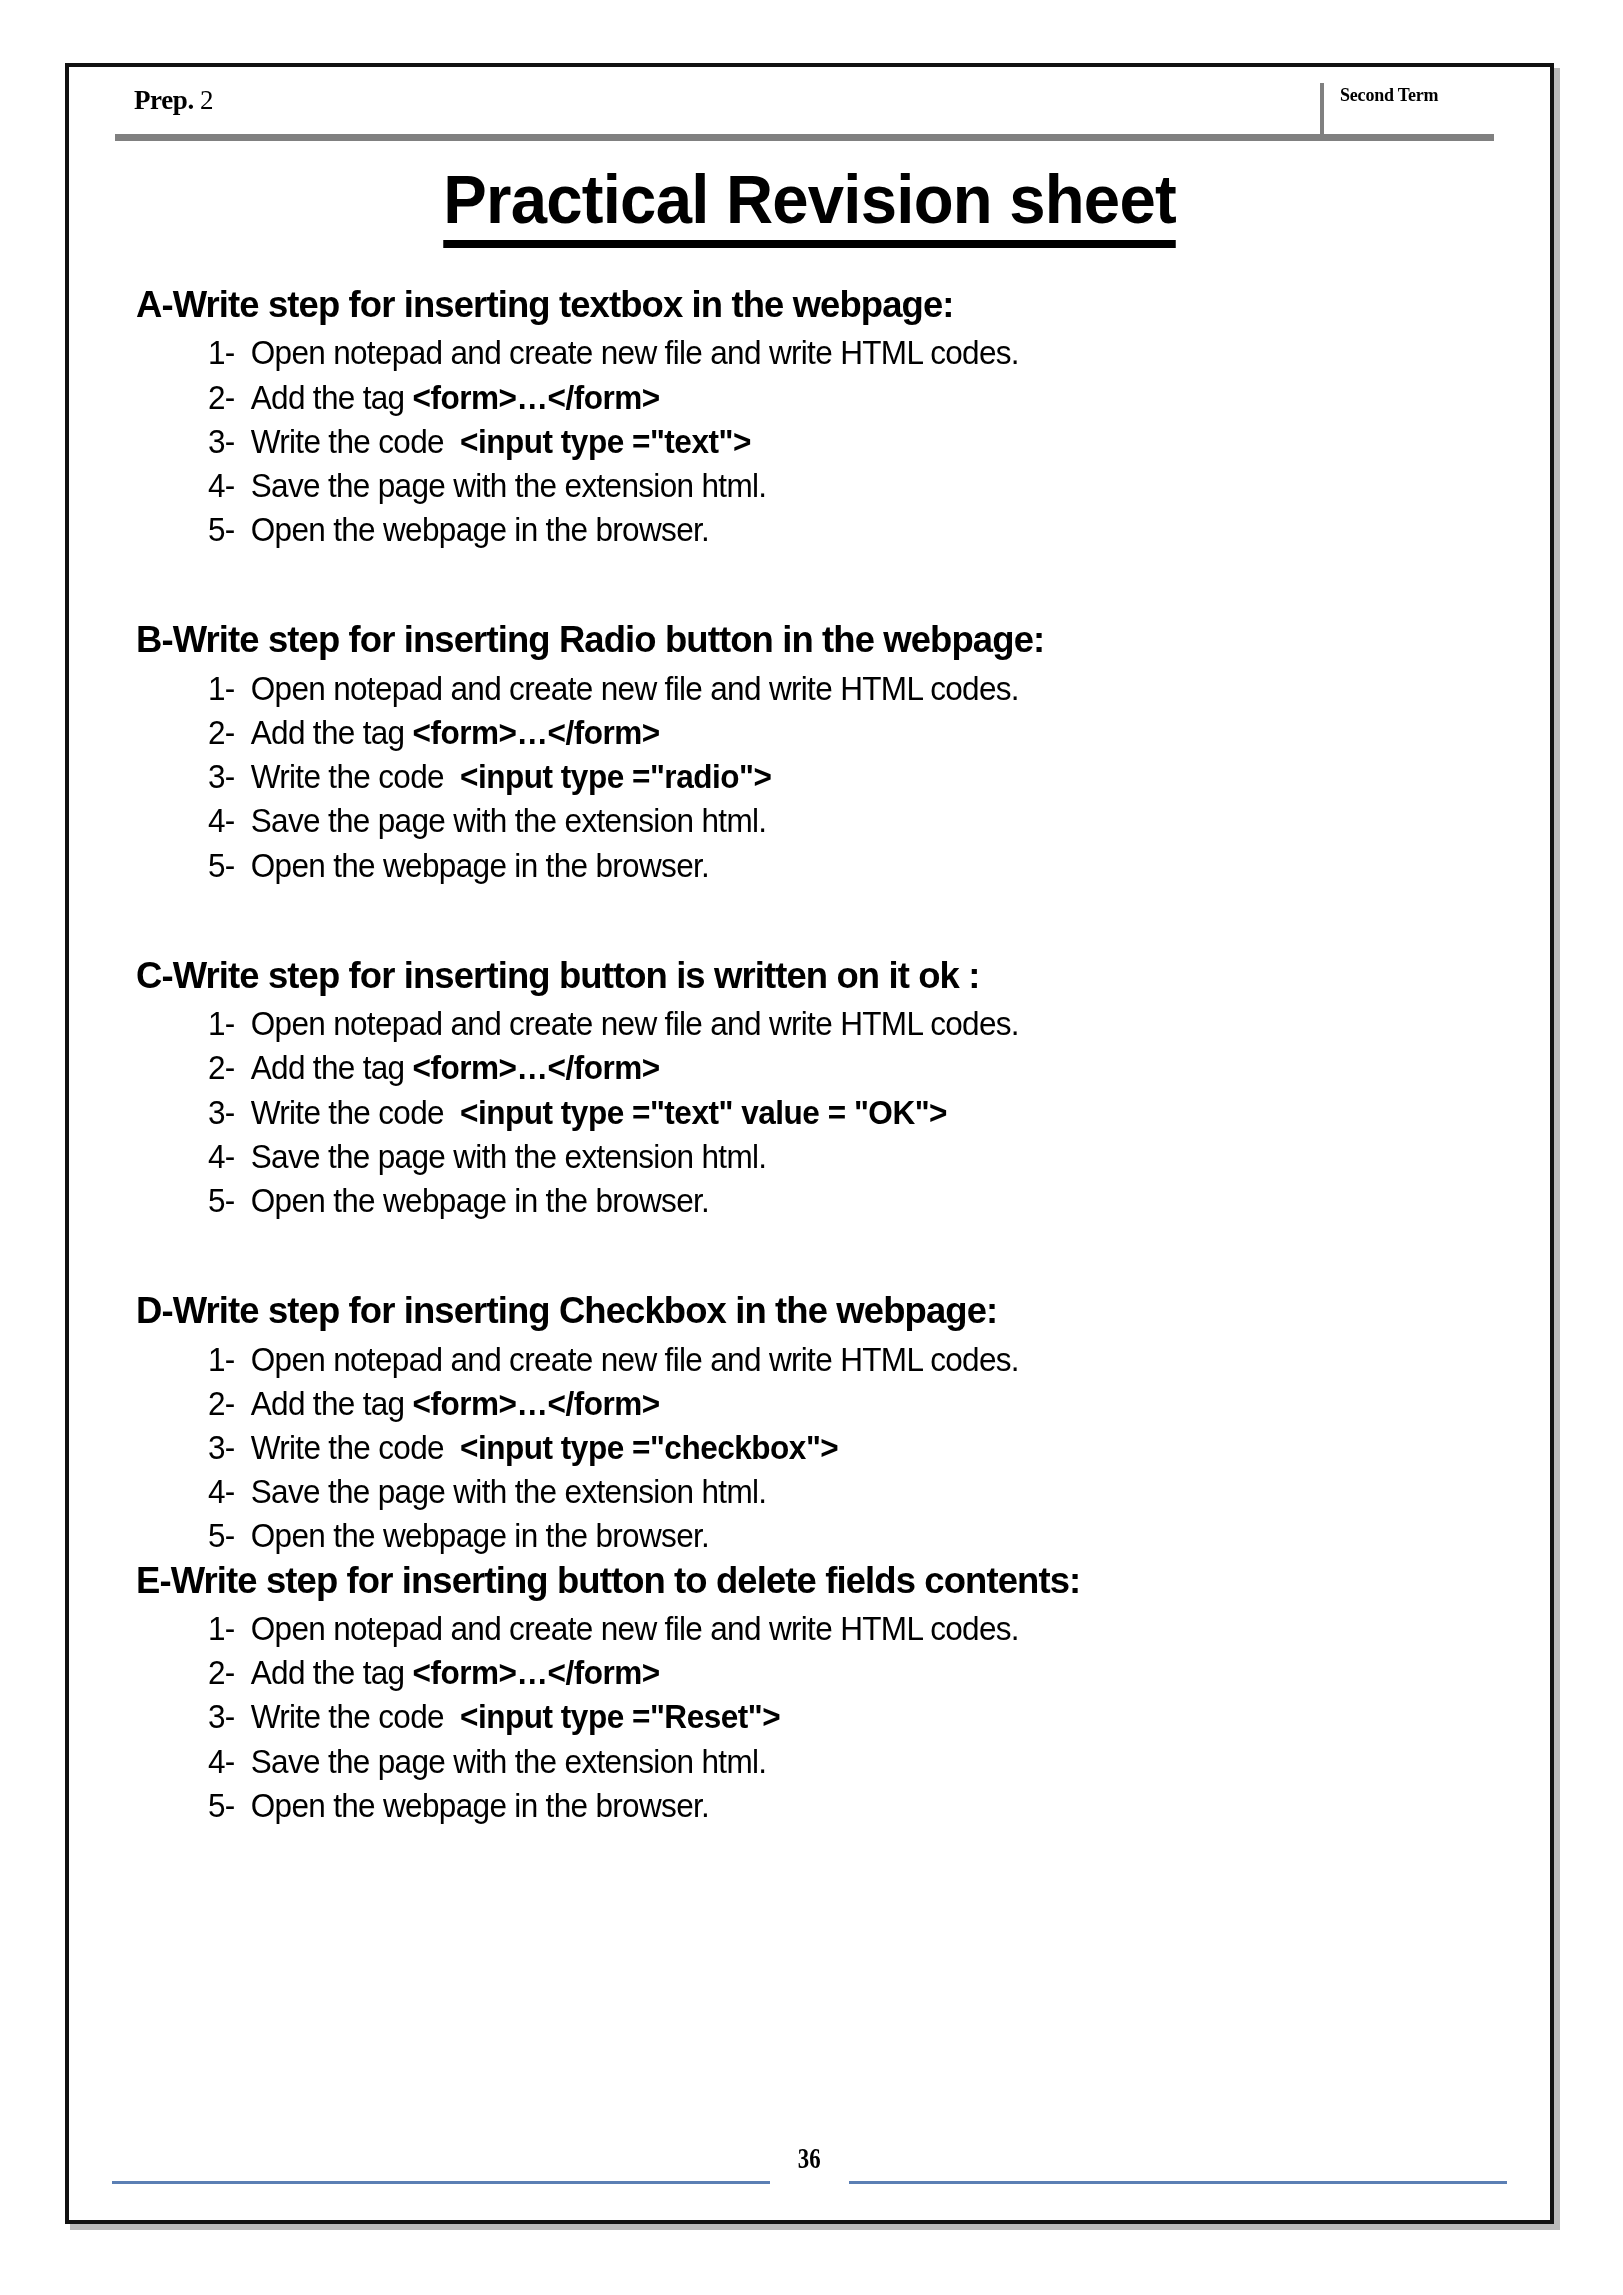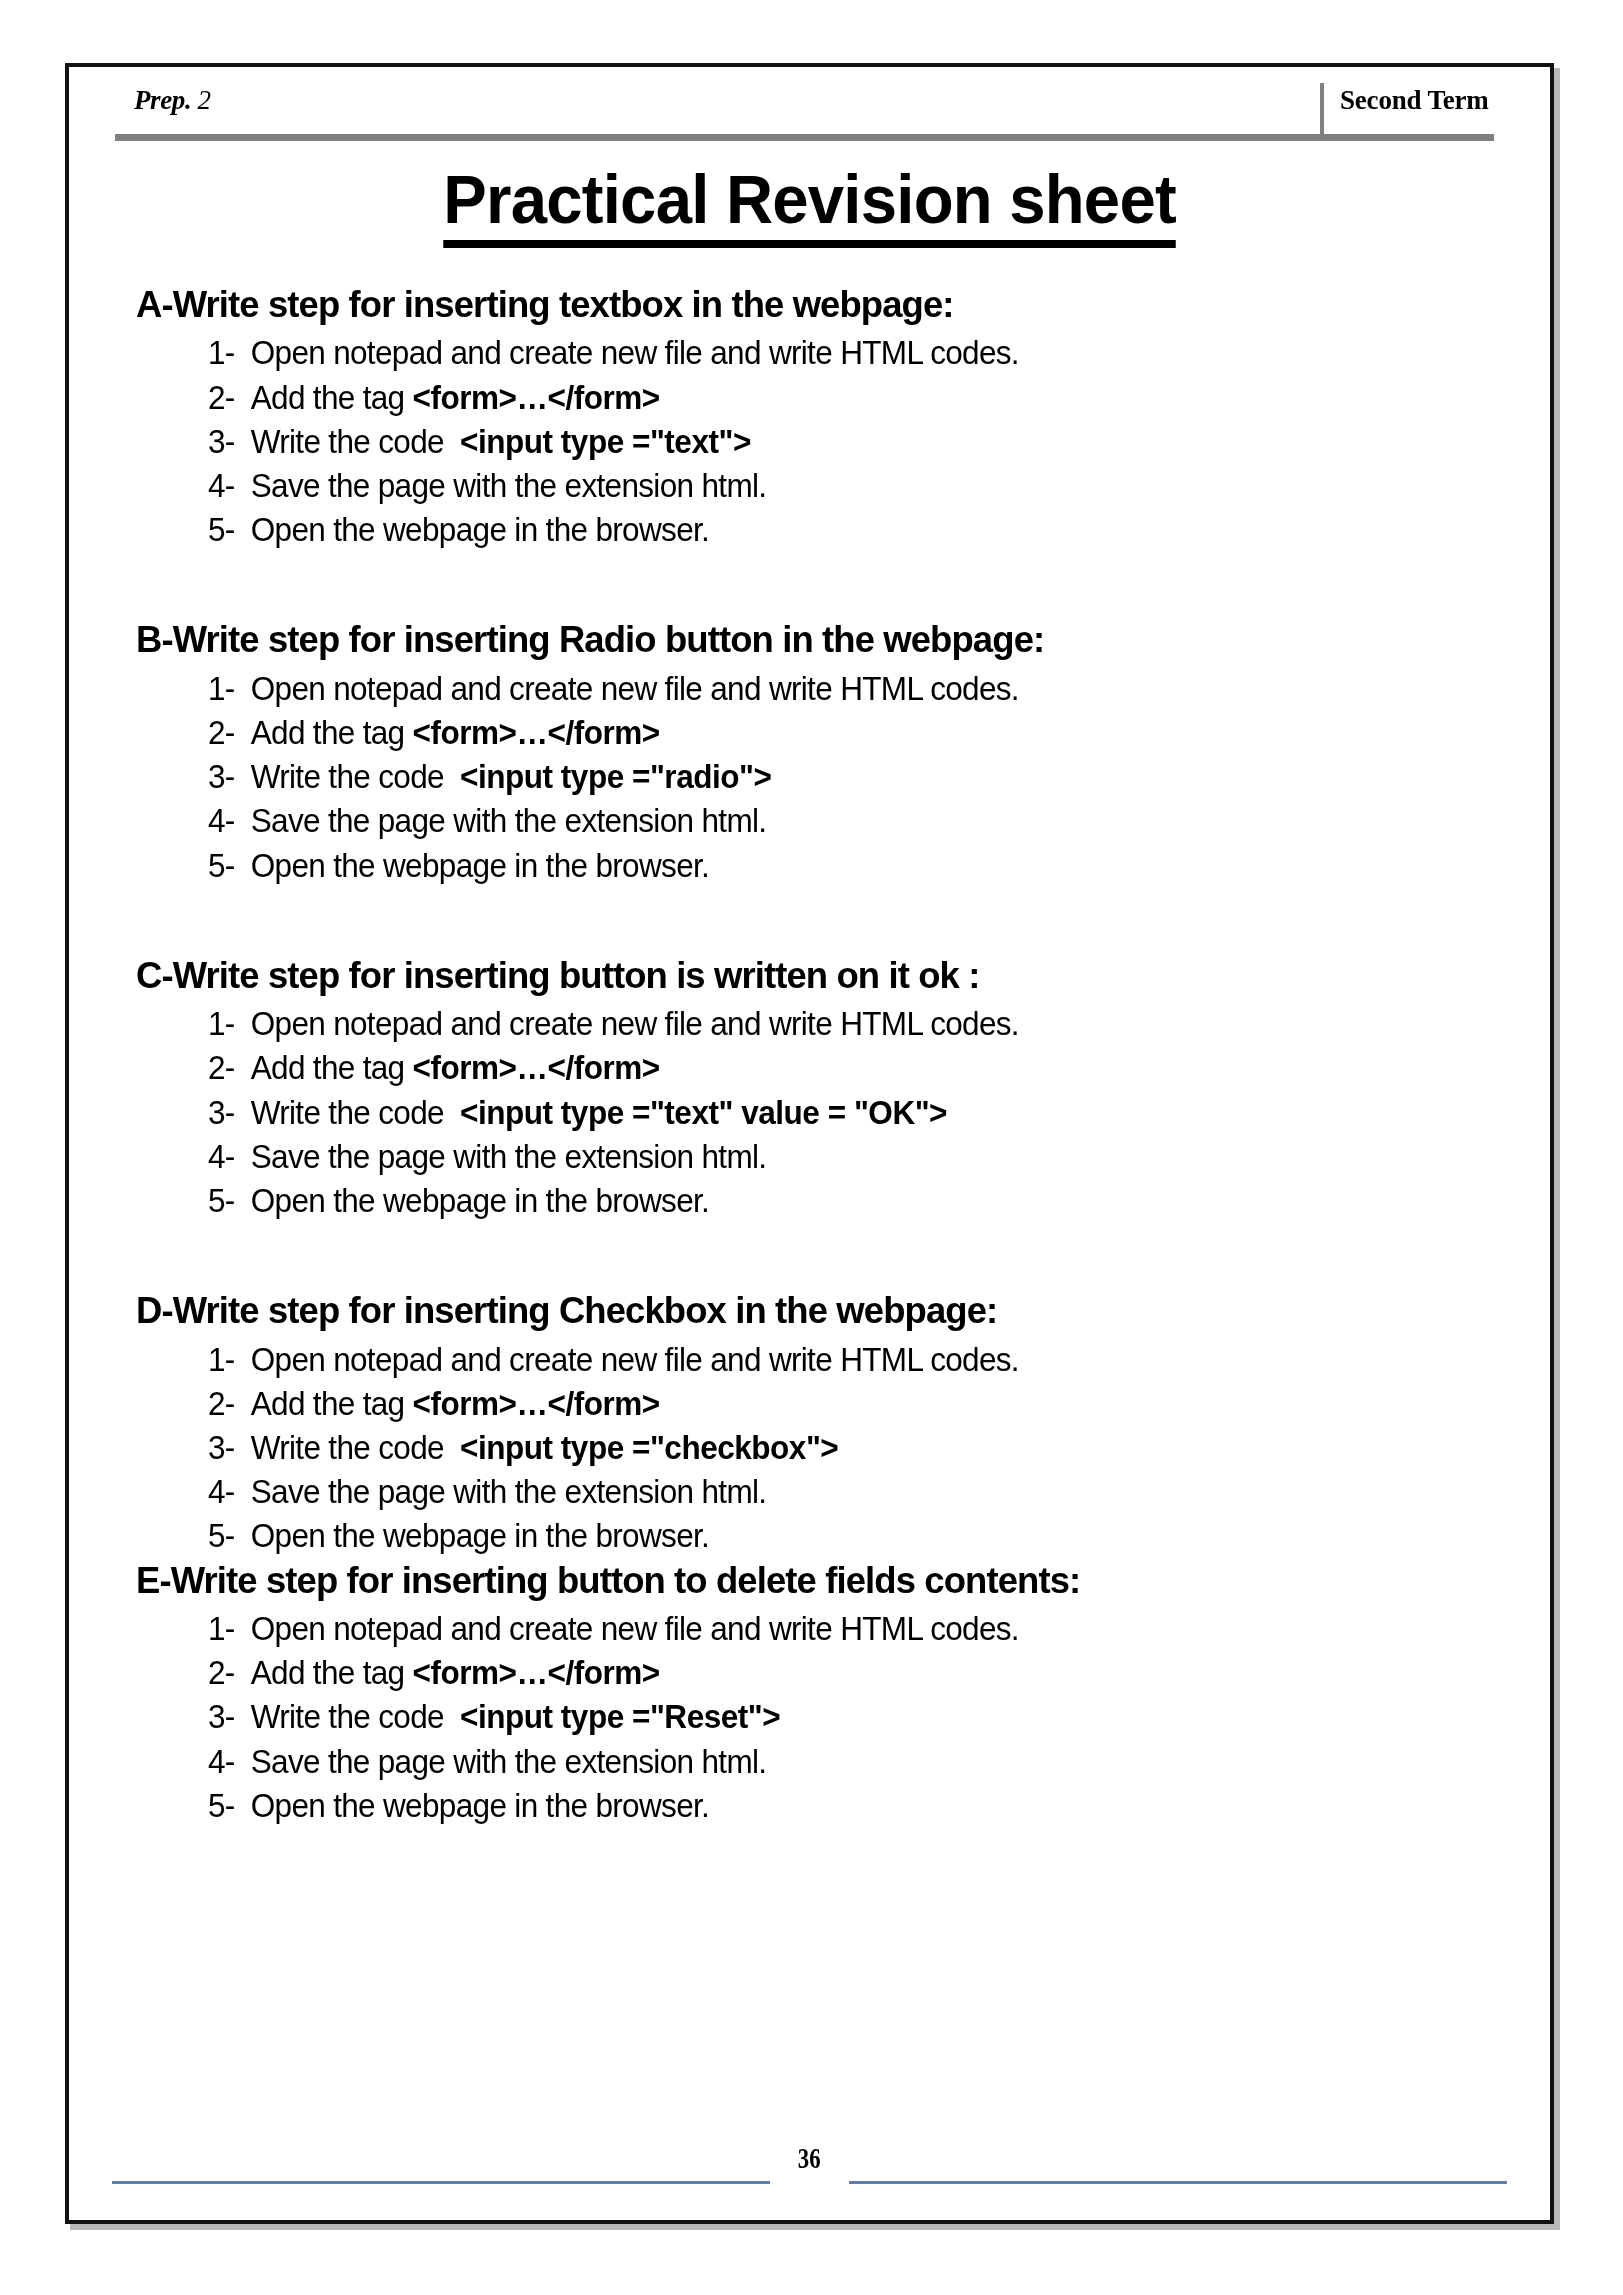--- a/index.html
+++ b/index.html
@@ -57,38 +57,37 @@
     height: 57px;
   }
   .hdr-left {
     position: absolute;
     left: 65px;
     top: 9.5px;
     font-family: "Liberation Serif", serif;
     font-size: 27px;
     letter-spacing: -0.4px;
     white-space: nowrap;
-    font-style: italic;
   }
   .hdr-left b { font-weight: bold; }
   .hdr-left span.num { font-weight: normal; }
   .hdr-divider {
     position: absolute;
     left: 1251px;
     top: 8px;
     width: 4px;
     height: 57px;
     background: #808080;
   }
   .hdr-right {
     position: absolute;
     left: 1271px;
     top: 9.5px;
     font-family: "Liberation Serif", serif;
-    font-size: 27px;
+    font-size: 18px;
     font-weight: bold;
     letter-spacing: -0.2px;
     white-space: nowrap;
   }
   .hdr-rule {
     position: absolute;
     left: 46px;
     top: 67px;
     width: 1379px;
     height: 7.1px;

